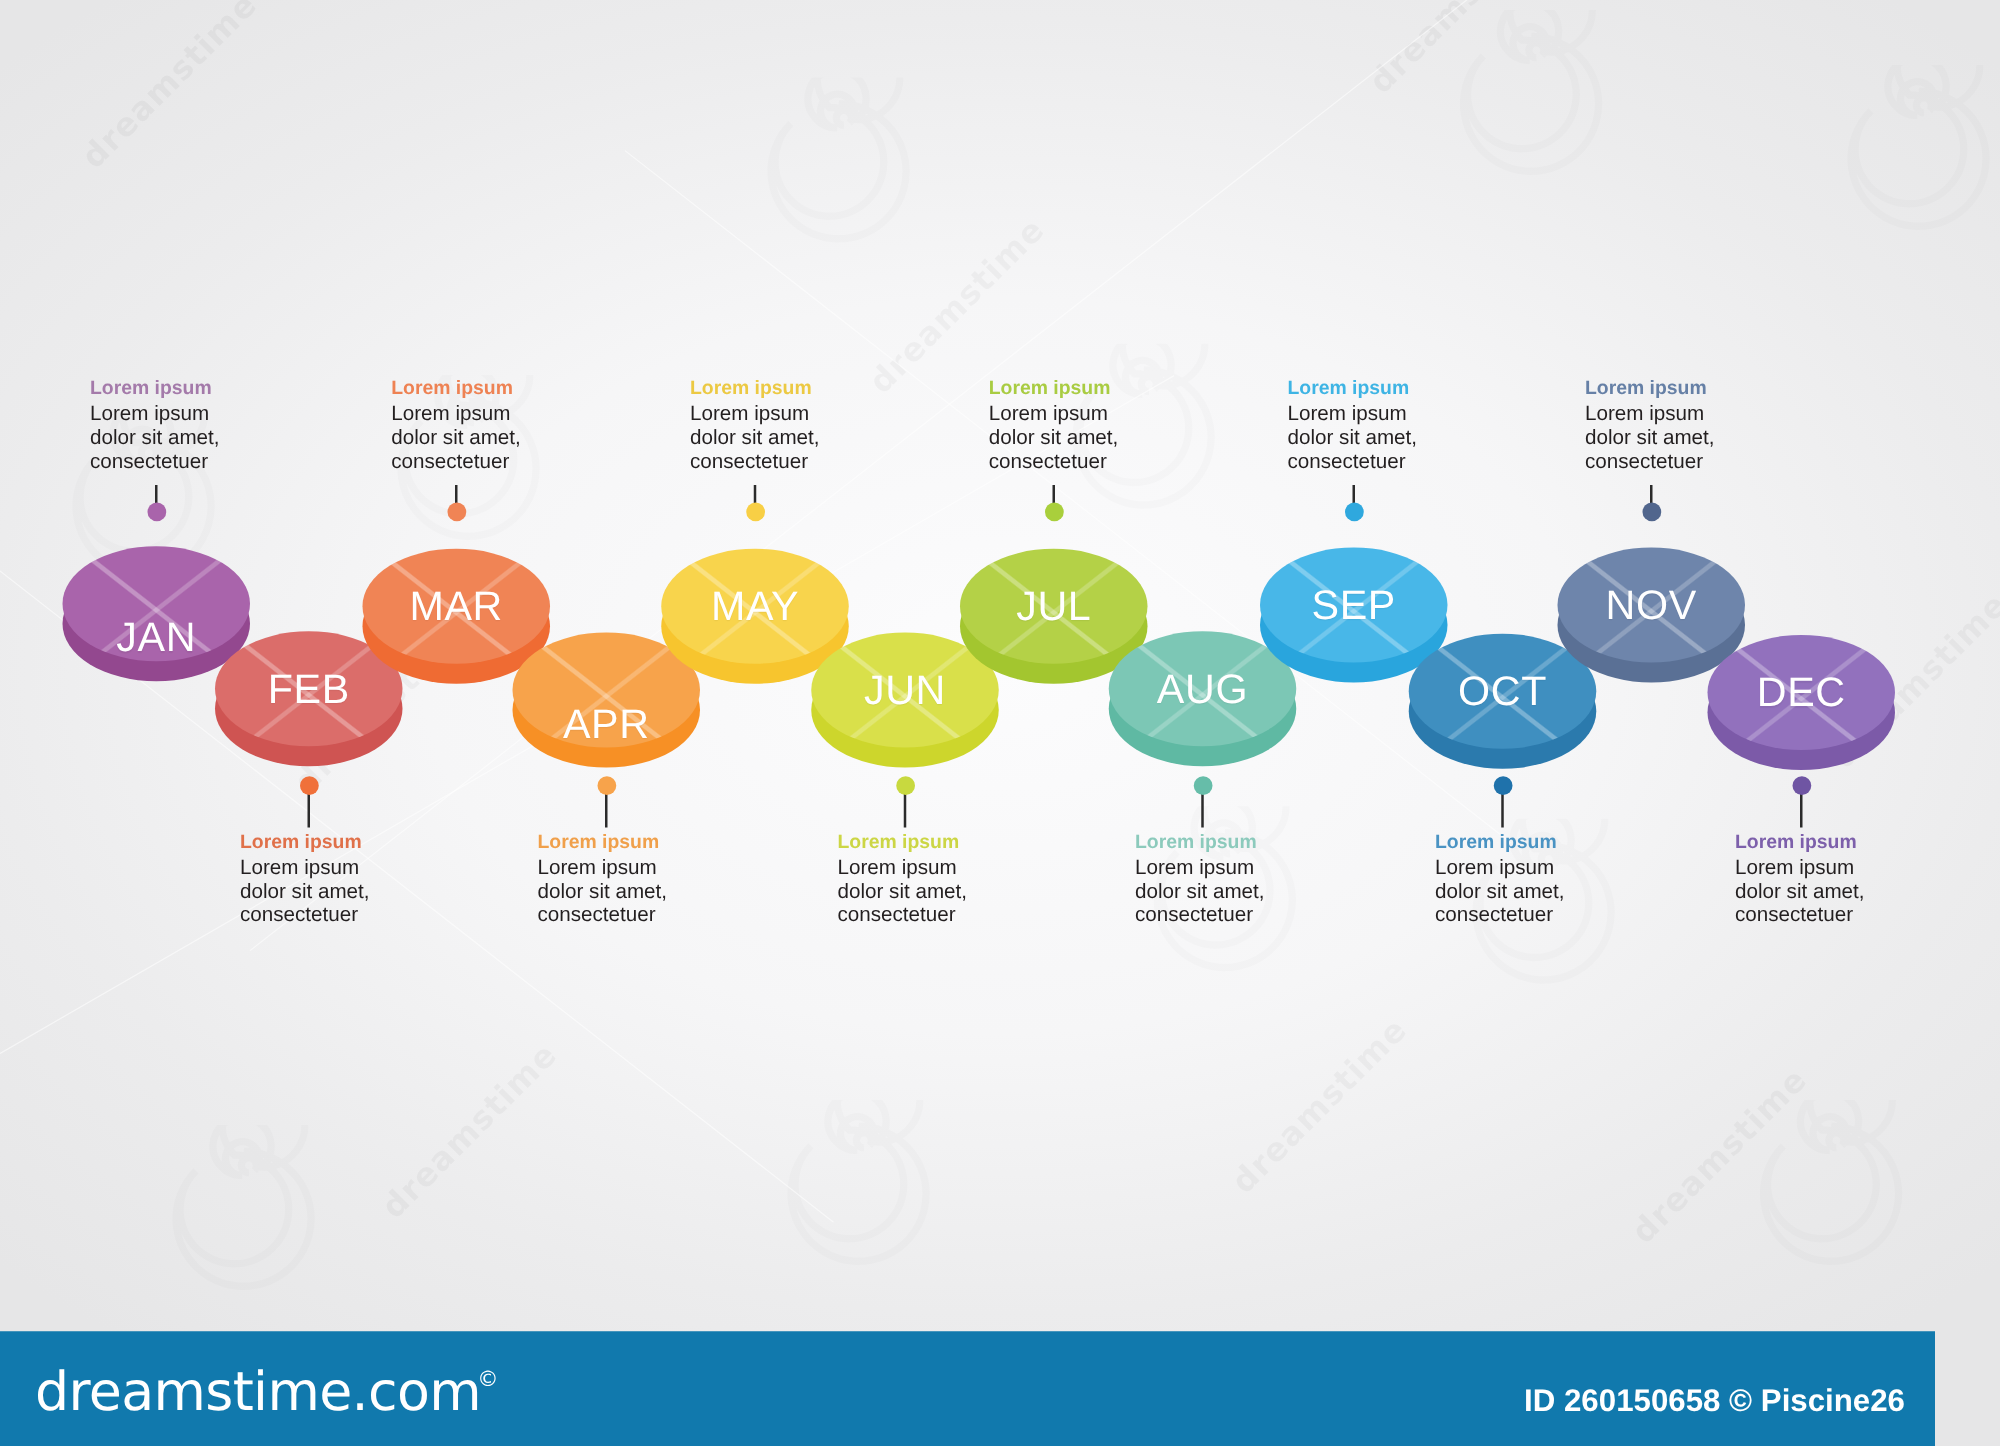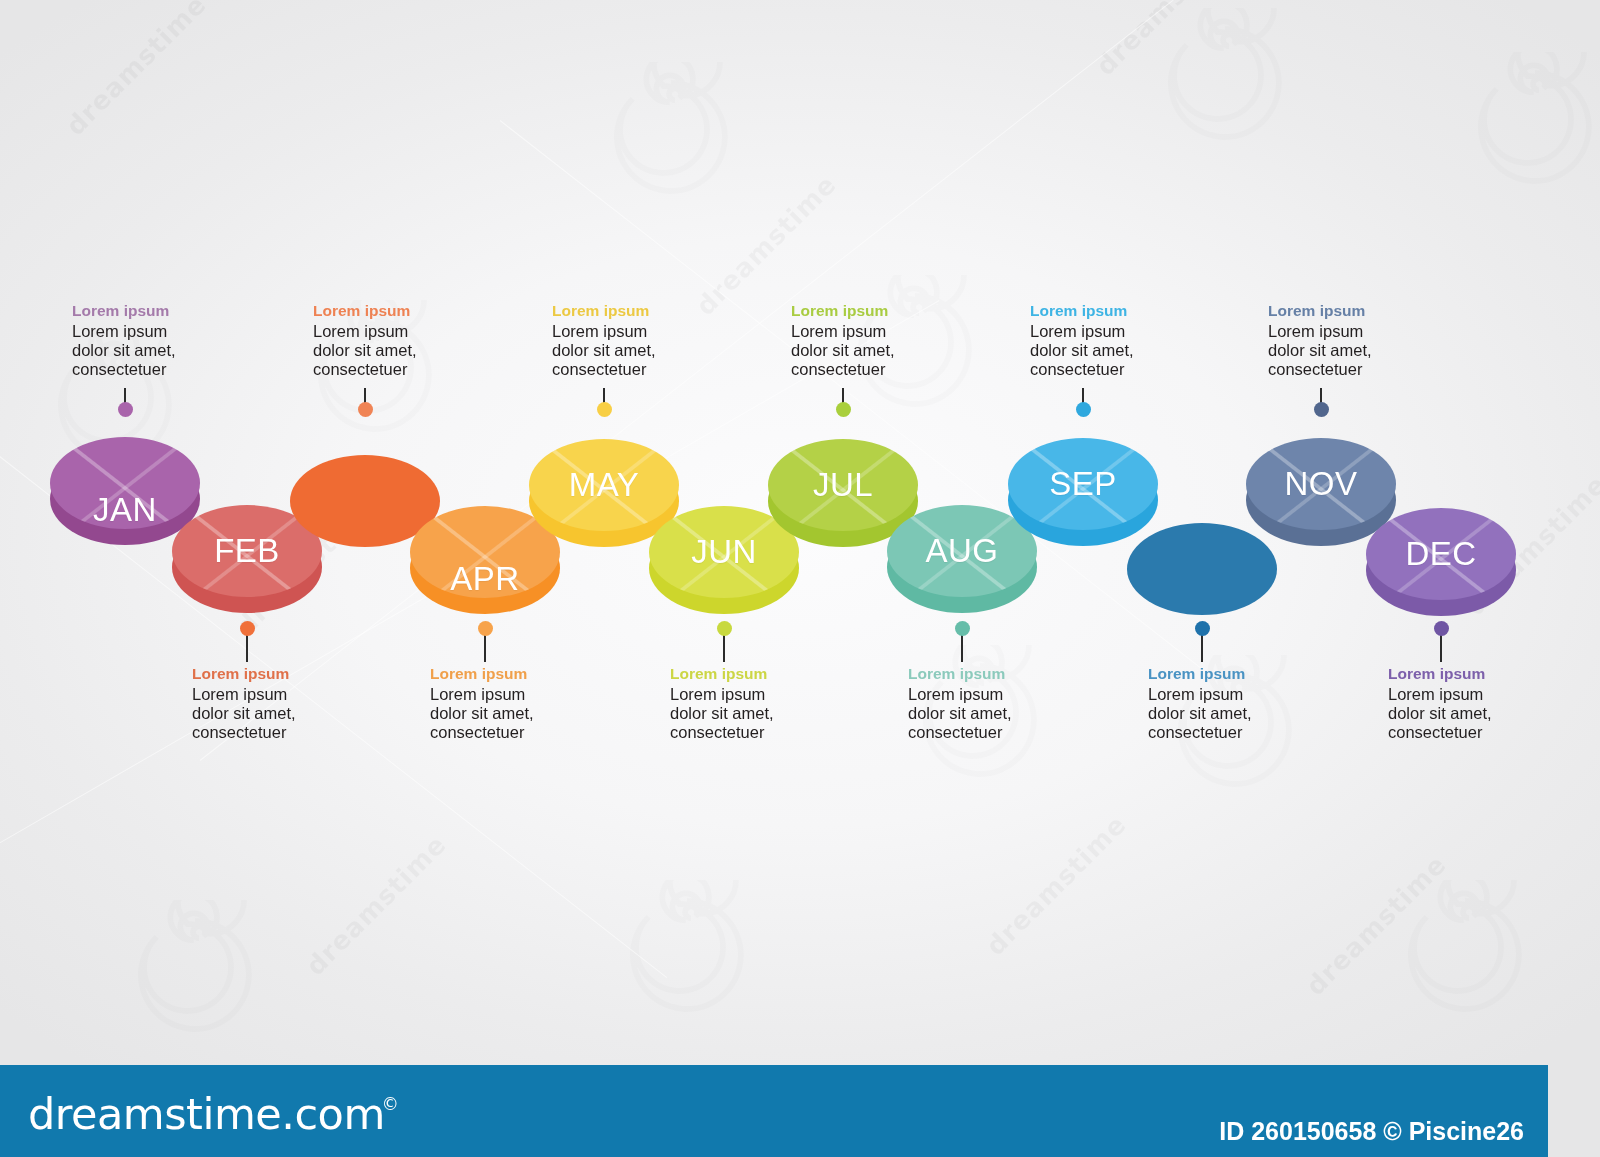--- a/index.html
+++ b/index.html
@@ -147,21 +147,21 @@
   }
   #ds-logo .reg {
     font-size: 17px;
     vertical-align: super;
     position: relative;
     top: -4px;
     left: -3px;
   }
   #ds-id {
     position: absolute;
-    right: 24px; top: 52px;
+    right: 24px; top: 42px;
     color: #ffffff;
     font-family: "Liberation Sans", sans-serif;
     font-size: 25px;
     font-weight: bold;
     white-space: nowrap;
   }
 </style>
 </head>
 <body>
 
@@ -263,20 +263,23 @@
       <div class="txt" style="left: 192px; top: 665px;">
         <p class="head" style="color: rgb(224, 113, 74);">Lorem ipsum</p>
         <p class="body">Lorem ipsum
 dolor sit amet,
 consectetuer</p>
       </div>
       <div class="stem" style="left: 364px; top: 388px; height: 16px;"></div>
       <div class="dot" style="left: 357.5px; top: 402px; background: rgb(240, 132, 85);"></div>
       <div class="coin" style="left: 290px; top: 439px; width: 150px; height: 108px;">
         <div class="side" style="top: 16px; height: 92px; background: rgb(239, 107, 51);"></div>
+        <div class="top" style="height: 92px; background: rgb(240, 132, 85);">
+          <span class="lbl">MAR</span>
+        </div>
       </div>
       <div class="txt" style="left: 313px; top: 302px;">
         <p class="head" style="color: rgb(238, 130, 83);">Lorem ipsum</p>
         <p class="body">Lorem ipsum
 dolor sit amet,
 consectetuer</p>
       </div>
       <div class="stem" style="left: 484px; top: 634px; height: 28px;"></div>
       <div class="dot" style="left: 477.5px; top: 621px; background: rgb(247, 163, 75);"></div>
       <div class="coin" style="left: 410px; top: 506px; width: 150px; height: 108px;">
@@ -358,20 +361,23 @@
       <div class="txt" style="left: 1030px; top: 302px;">
         <p class="head" style="color: rgb(62, 180, 228);">Lorem ipsum</p>
         <p class="body">Lorem ipsum
 dolor sit amet,
 consectetuer</p>
       </div>
       <div class="stem" style="left: 1201px; top: 634px; height: 28px;"></div>
       <div class="dot" style="left: 1194.5px; top: 621px; background: rgb(31, 114, 171);"></div>
       <div class="coin" style="left: 1127px; top: 507px; width: 150px; height: 108px;">
         <div class="side" style="top: 16px; height: 92px; background: rgb(43, 122, 173);"></div>
+        <div class="top" style="height: 92px; background: rgb(63, 143, 192);">
+          <span class="lbl">OCT</span>
+        </div>
       </div>
       <div class="txt" style="left: 1148px; top: 665px;">
         <p class="head" style="color: rgb(74, 147, 195);">Lorem ipsum</p>
         <p class="body">Lorem ipsum
 dolor sit amet,
 consectetuer</p>
       </div>
       <div class="stem" style="left: 1320px; top: 388px; height: 16px;"></div>
       <div class="dot" style="left: 1313.5px; top: 402px; background: rgb(81, 102, 141);"></div>
       <div class="coin" style="left: 1246px; top: 438px; width: 150px; height: 108px;">

